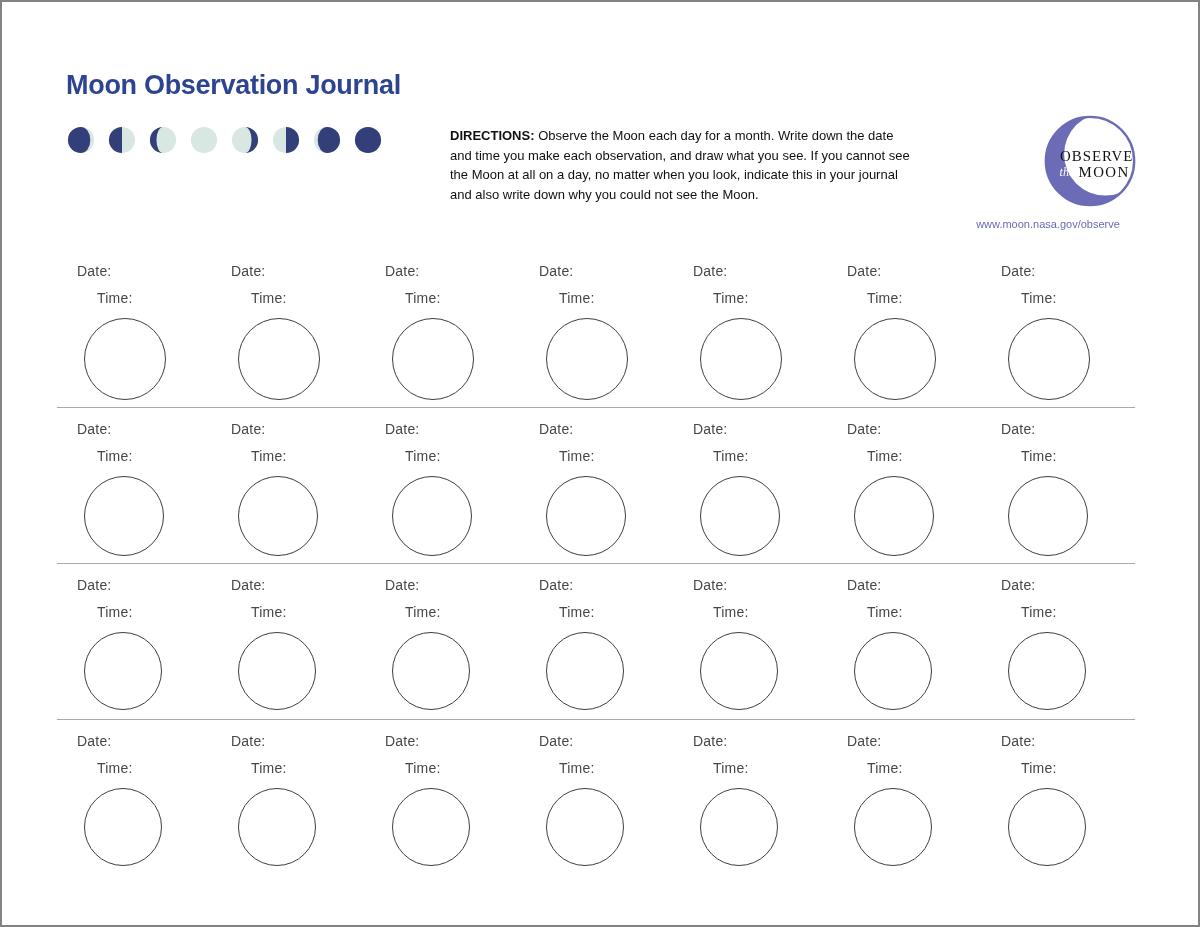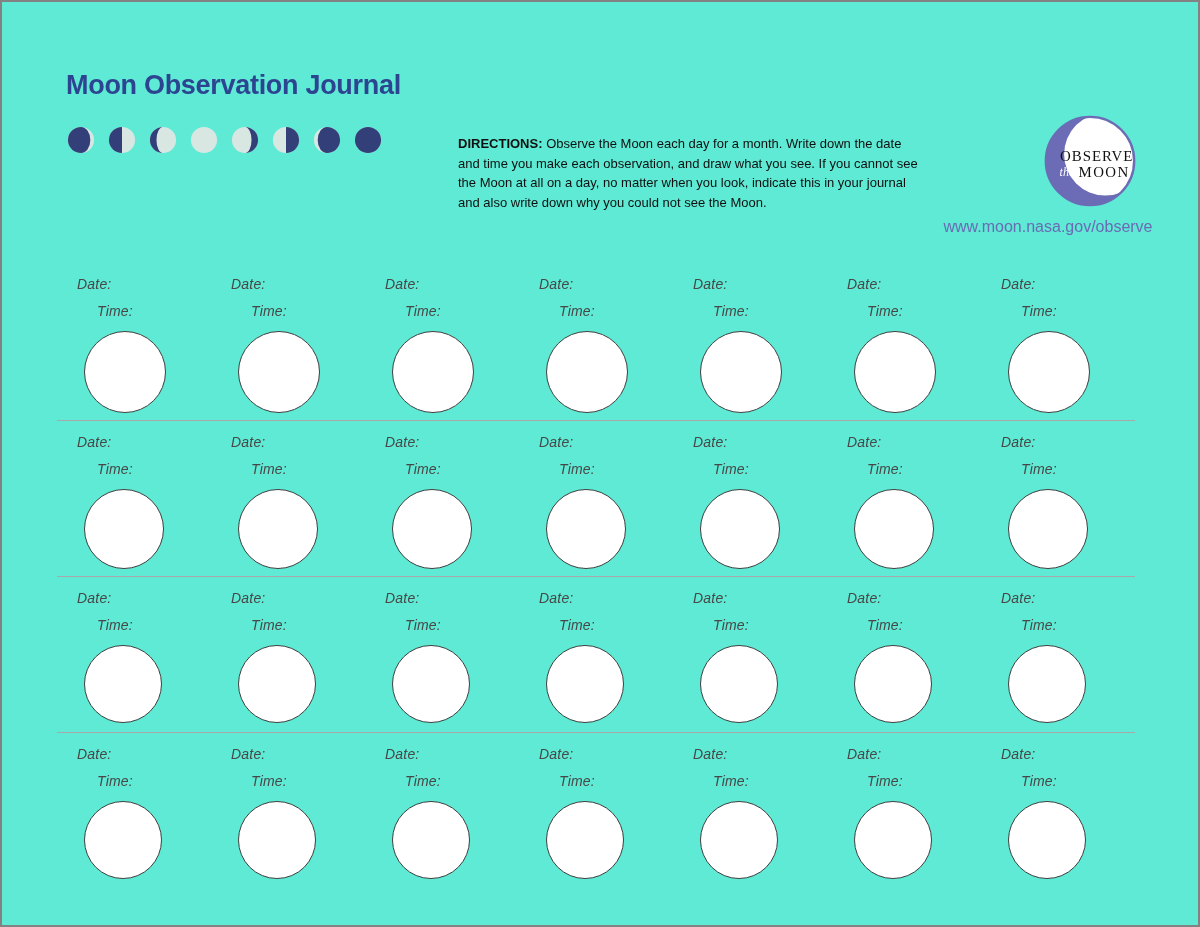--- a/index.html
+++ b/index.html
@@ -1,41 +1,41 @@
 <!DOCTYPE html>
 <html><head>
 <meta charset="utf-8">
 <style>
   html,body { margin:0; padding:0; background:#e8e8e8; }
   .page {
     position:relative; width:1200px; height:927px; margin:0 auto;
-    background:#5eead4; border:2px solid #828282; box-sizing:border-box;
+    background:#ffffff; border:2px solid #828282; box-sizing:border-box;
     font-family:"Liberation Sans", sans-serif; overflow:hidden;
   }
   .title {
     position:absolute; left:64px; top:68px; margin:0;
     font-size:27px; font-weight:700; letter-spacing:-0.3px; color:#2d4491;
   }
   .phases { position:absolute; left:65px; top:124px; display:flex; gap:13px; }
   .phase-icon { width:28px; height:28px; display:block; }
   .name-row { position:absolute; left:64px; top:202px; display:flex; align-items:flex-end; }
   .name-label { font-size:15px; font-weight:700; color:#1a1a1a; }
   .name-line { display:inline-block; width:264px; height:15px; margin-left:12px; border-bottom:1px solid #b4b7da; }
   .directions {
-    position:absolute; left:444px; top:120px; width:468px; margin:12px;
+    position:absolute; left:444px; top:120px; width:468px; margin:4px;
     font-size:13px; line-height:19.6px; color:#101010;
   }
   .directions b { font-weight:700; }
   .logo { position:absolute; left:1040px; top:111px; width:96px; height:96px; }
   .logo svg { width:100%; height:100%; display:block; }
   .url {
     position:absolute; left:938px; top:216px; width:216px; text-align:center;
-    font-size:16px; color:#6a6bb4; cursor:pointer;
-  }
-  .grid { position:absolute; left:55px; top:261px; width:1078px;font-style:italic; }
+    font-size:11px; color:#6a6bb4; cursor:pointer;
+  }
+  .grid { position:absolute; left:55px; top:248px; width:1078px; }
   .journal-row {
     display:grid; grid-template-columns:repeat(7,1fr);
     box-sizing:border-box; padding-top:13px; height:156px;
   }
   .journal-row.r1 { height:158px; }
   .journal-row.has-divider { border-bottom:1px solid #a9a9a9; }
   .cell { padding-left:20px; }
   .cell-label { font-size:14px; letter-spacing:0.2px; color:#474747; height:17px; }
   .date-label { margin-bottom:10px; }
   .time-label { margin-bottom:11px;margin-left:20px; }

